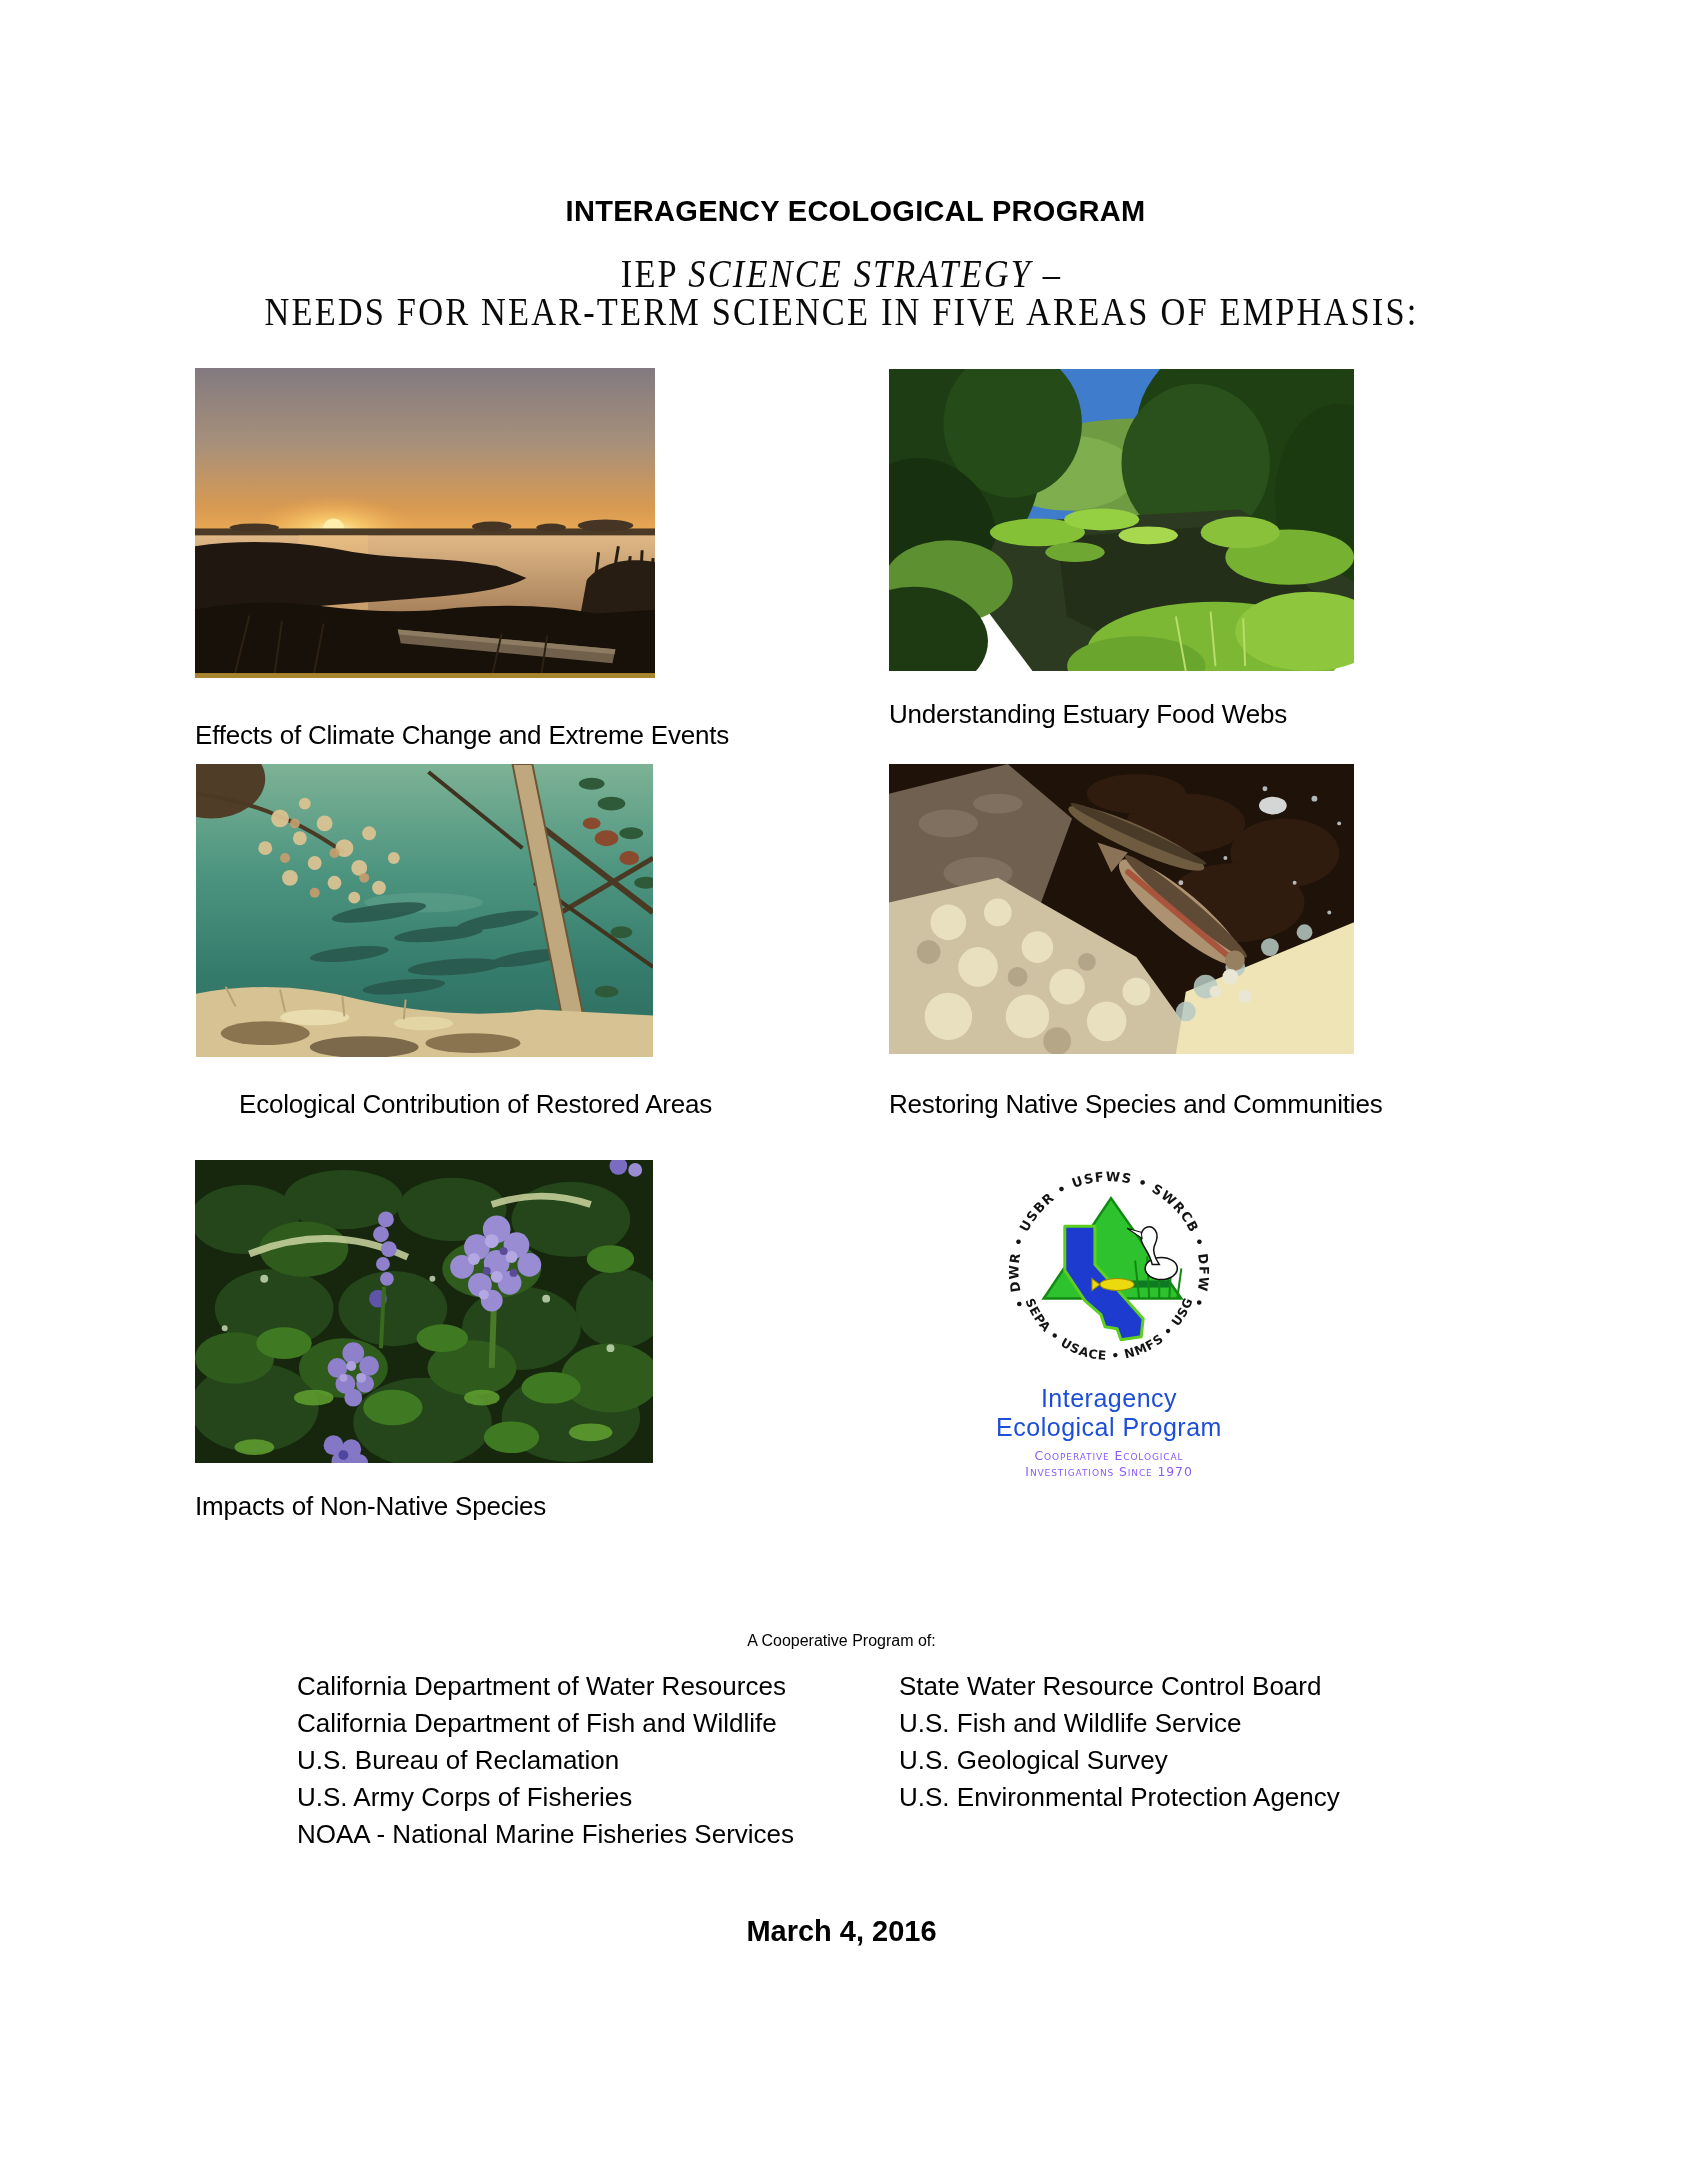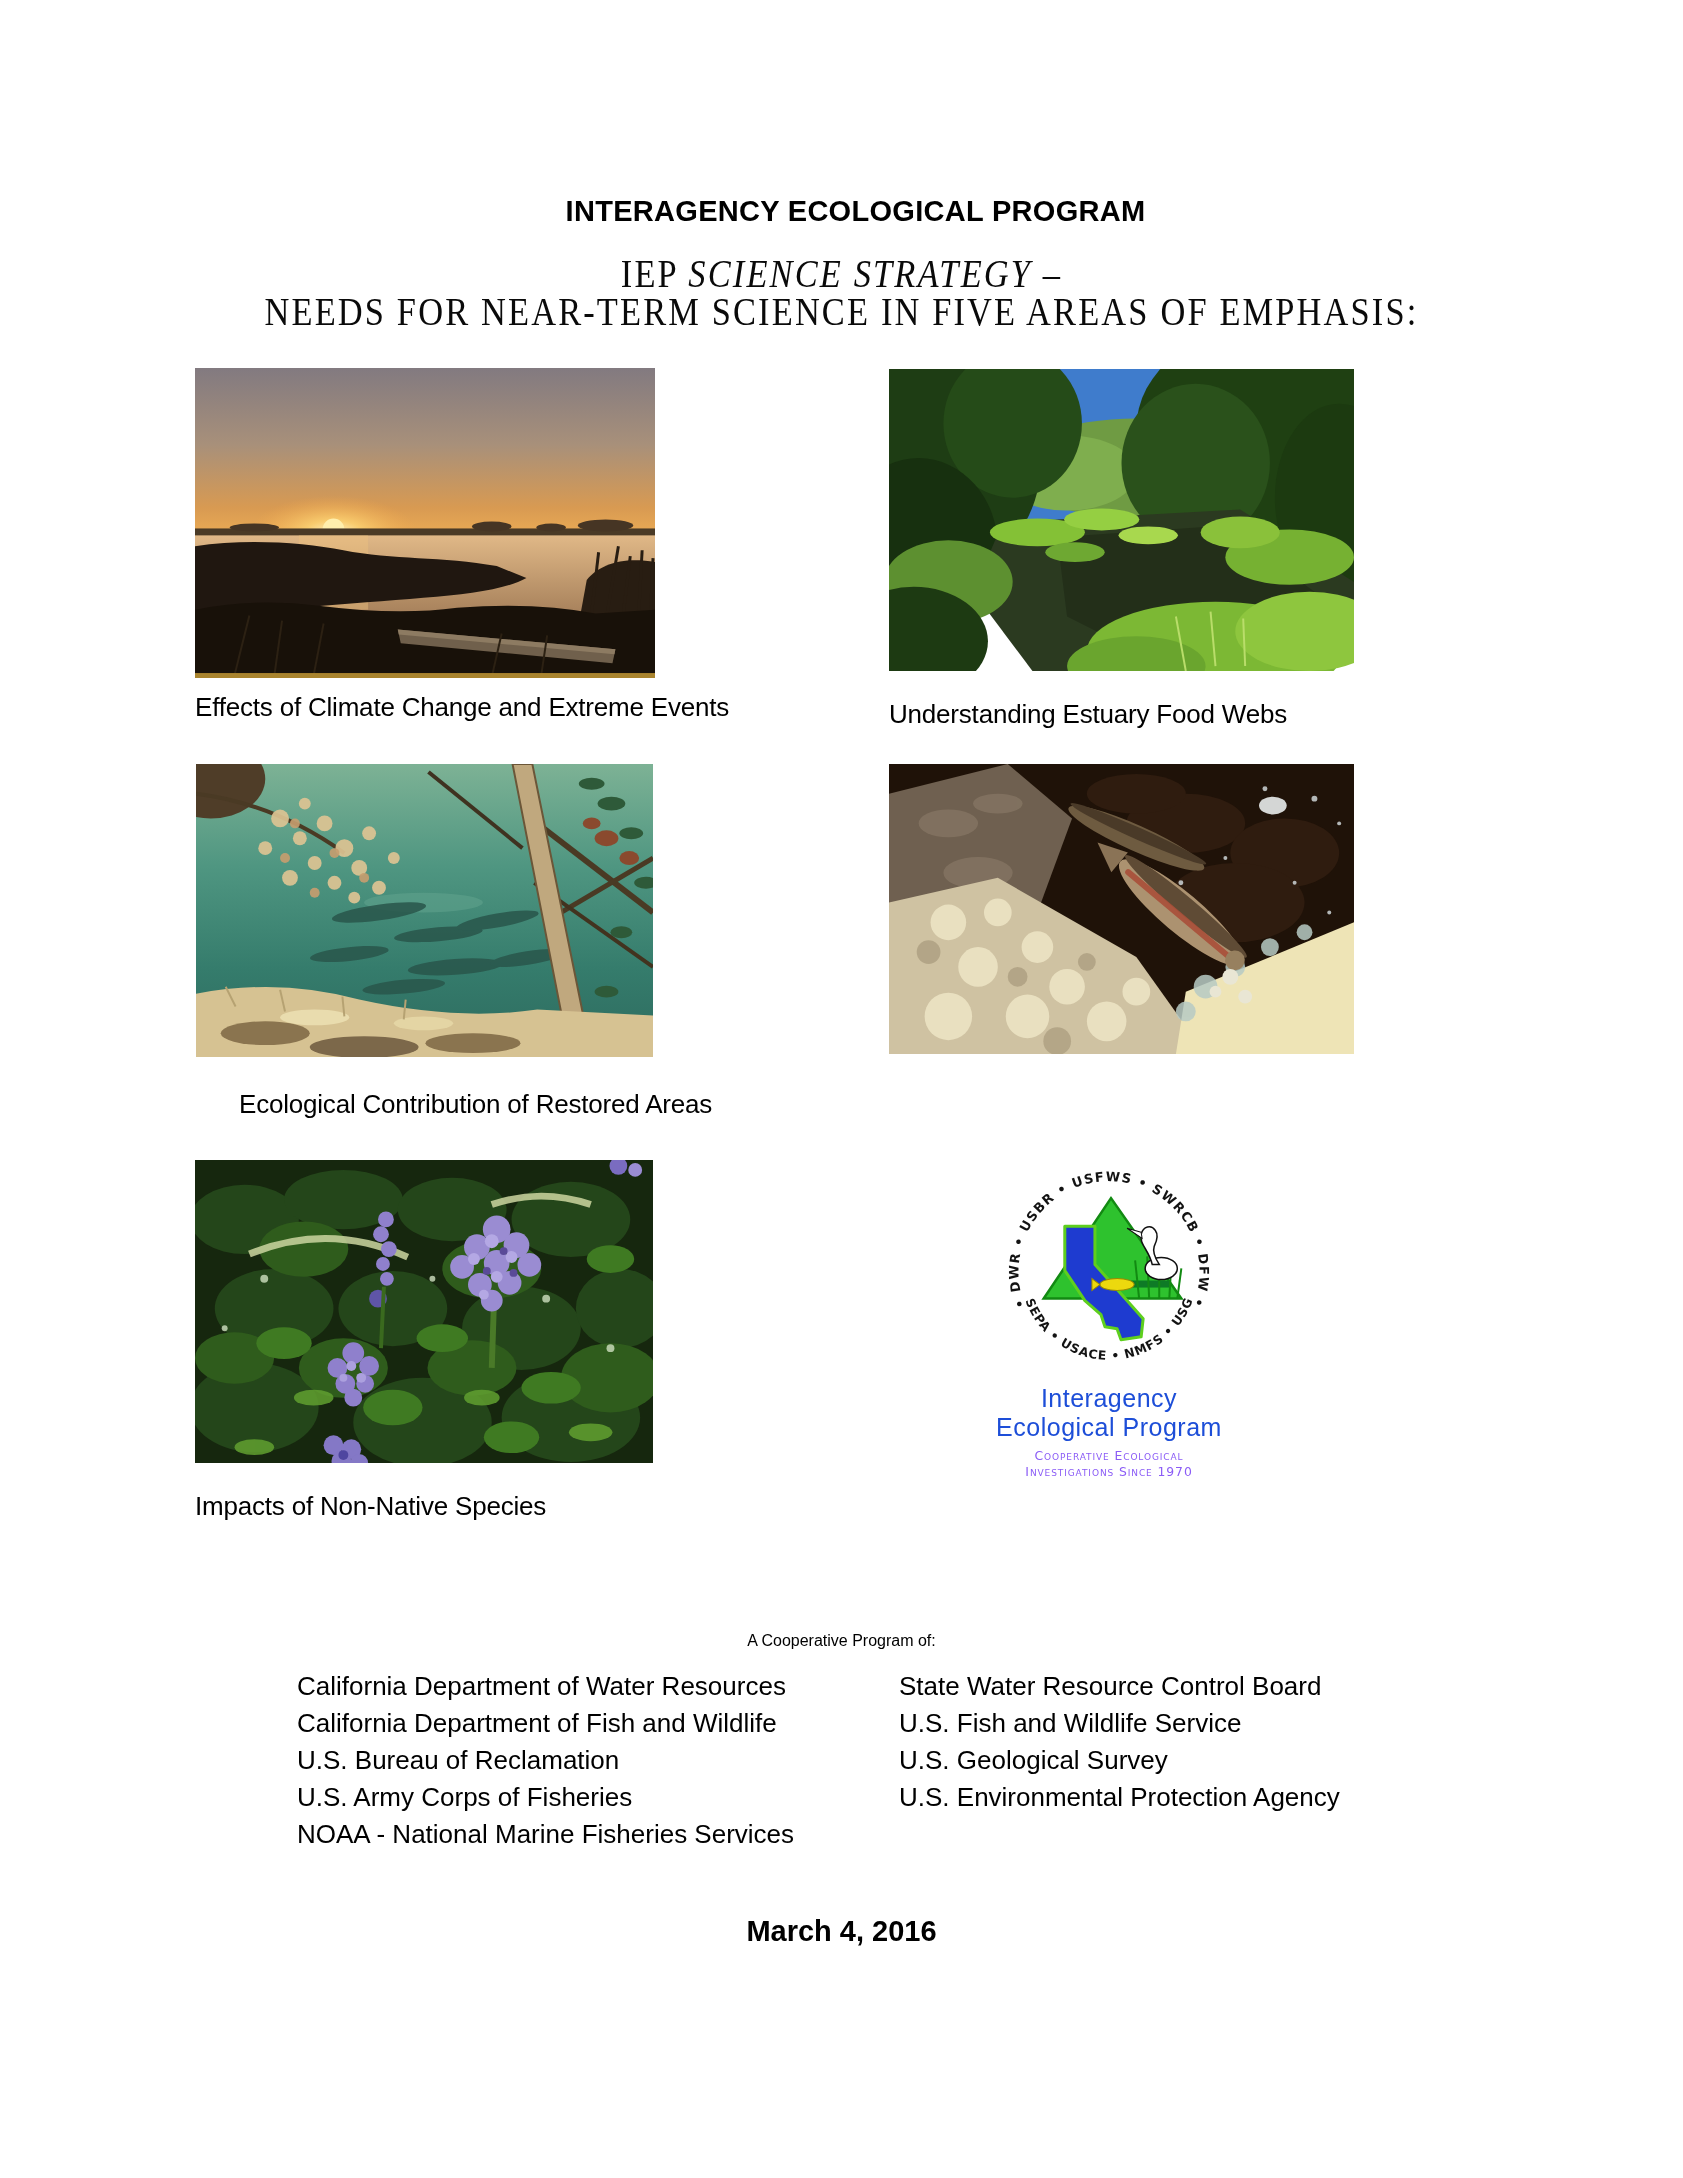--- a/index.html
+++ b/index.html
@@ -129,21 +129,21 @@
       <g stroke="#b9dd6a" stroke-width="2">
         <line x1="300" y1="305" x2="290" y2="250"></line>
           <line x1="330" y1="300" x2="325" y2="245"></line>
         <line x1="360" y1="300" x2="358" y2="252"></line>
       </g>
       <ellipse cx="60" cy="215" rx="65" ry="42" fill="#5d9030"></ellipse>
       <ellipse cx="25" cy="275" rx="75" ry="55" fill="#1d3a12"></ellipse>
     </svg>
   </div>
 
-  <div class="caption" style="left:195px; top:692px;text-align:right;">Effects of Climate Change and Extreme Events</div>
+  <div class="caption" style="left:195px; top:720px;text-align:right;">Effects of Climate Change and Extreme Events</div>
   <div class="caption" style="left:889px; top:699px;">Understanding Estuary Food Webs</div>
 
   <div class="photo" style="left:196px; top:764px; width:457px; height:293px;">
     <svg viewBox="0 0 462 296" preserveAspectRatio="none">
       <defs>
         <linearGradient id="p3w" x1="0" y1="0" x2="0" y2="1">
           <stop offset="0" stop-color="#7db295"></stop>
             <stop offset="0.35" stop-color="#4f9681"></stop>
           <stop offset="0.7" stop-color="#357c6c"></stop>
             <stop offset="1" stop-color="#2d6a5e"></stop>
@@ -283,20 +283,21 @@
       </g>
       <g fill="#e9e6d4">
         <circle cx="345" cy="215" r="8"></circle>
           <circle cx="330" cy="230" r="6"></circle>
           <circle cx="360" cy="235" r="7"></circle>
       </g>
     </svg>
   </div>
 
   <div class="caption" style="left:195px; top:1089px;margin-left:44px;">Ecological Contribution of Restored Areas</div>
+  <div class="caption" style="left:889px; top:1089px;">Restoring Native Species and Communities</div>
 
   <div class="photo" style="left:195px; top:1160px; width:458px; height:303px;">
     <svg viewBox="0 0 463 306" preserveAspectRatio="none">
       <rect width="463" height="306" fill="#16270e"></rect>
       <g fill="#24461a">
         <ellipse cx="50" cy="60" rx="55" ry="35"></ellipse>
           <ellipse cx="150" cy="40" rx="60" ry="30"></ellipse>
         <ellipse cx="260" cy="50" rx="55" ry="32"></ellipse>
           <ellipse cx="380" cy="60" rx="60" ry="38"></ellipse>
         <ellipse cx="80" cy="150" rx="60" ry="40"></ellipse>

